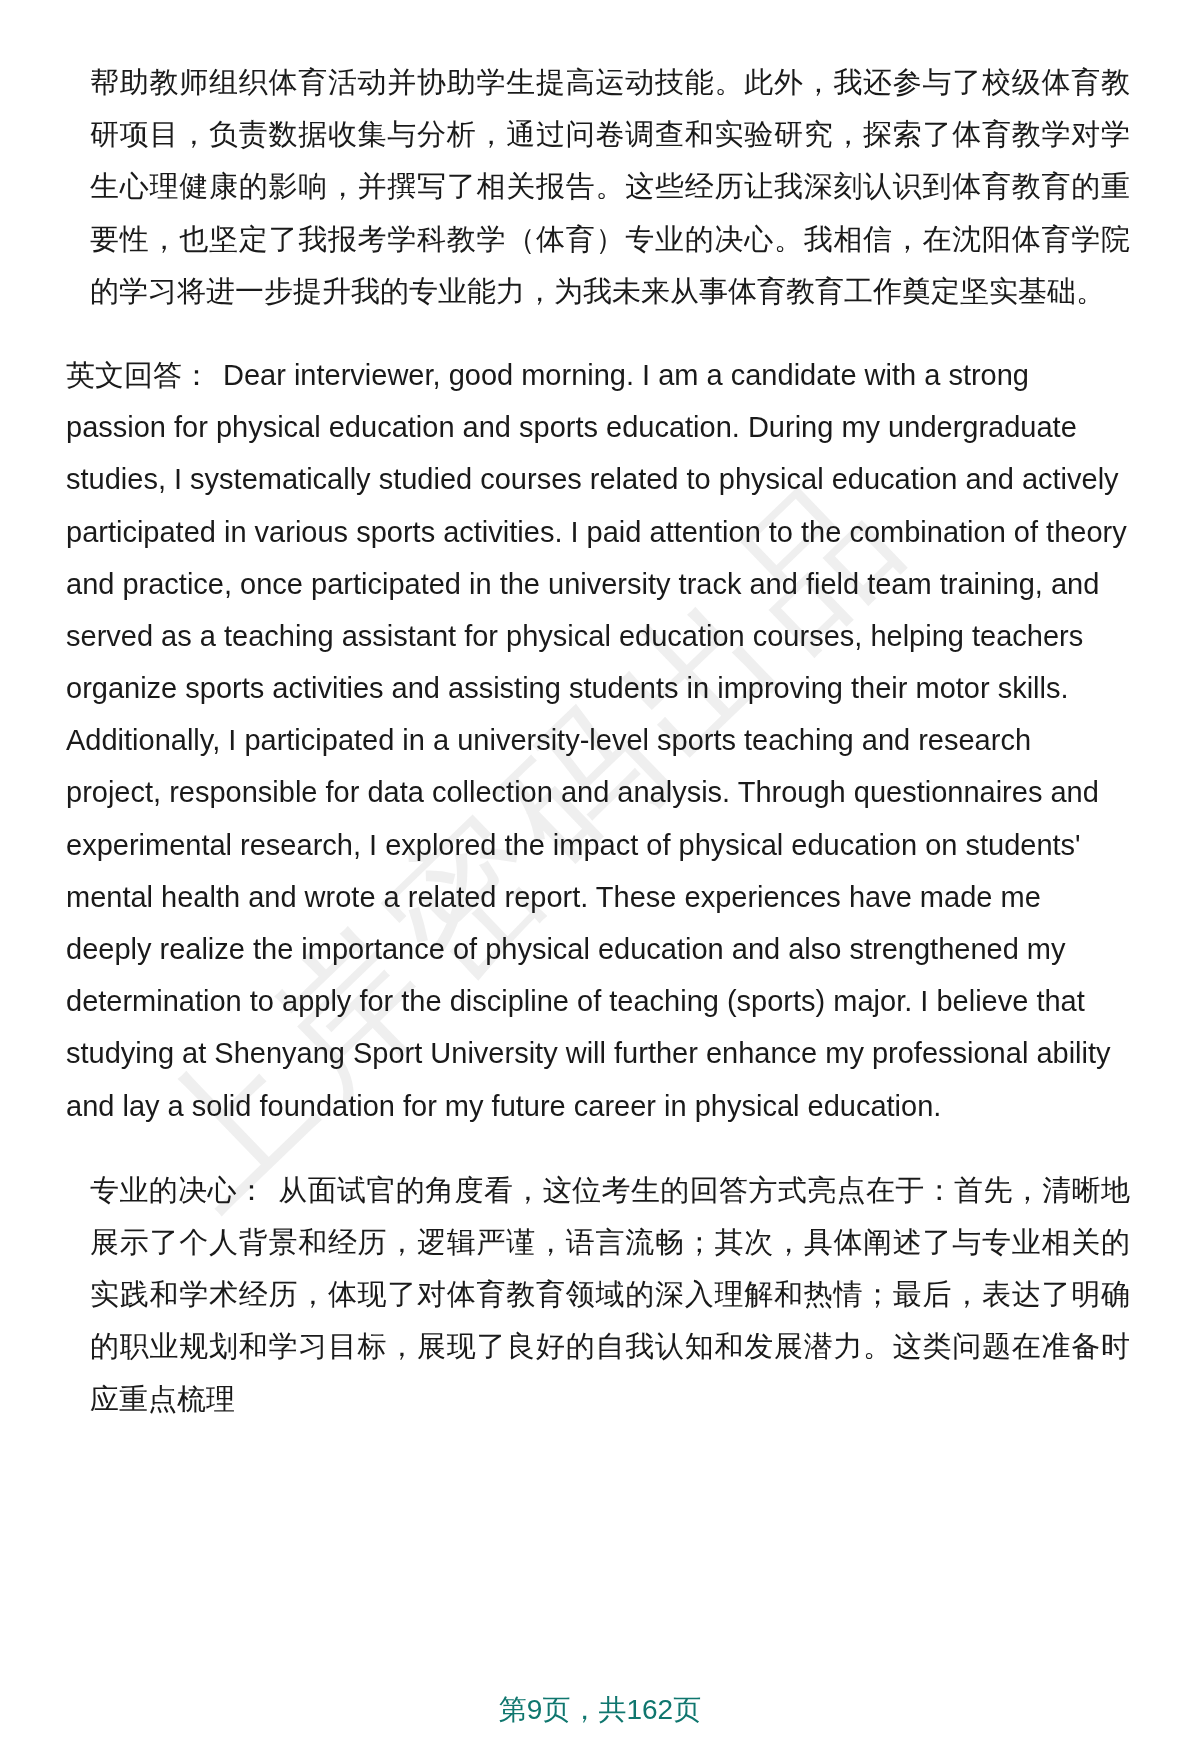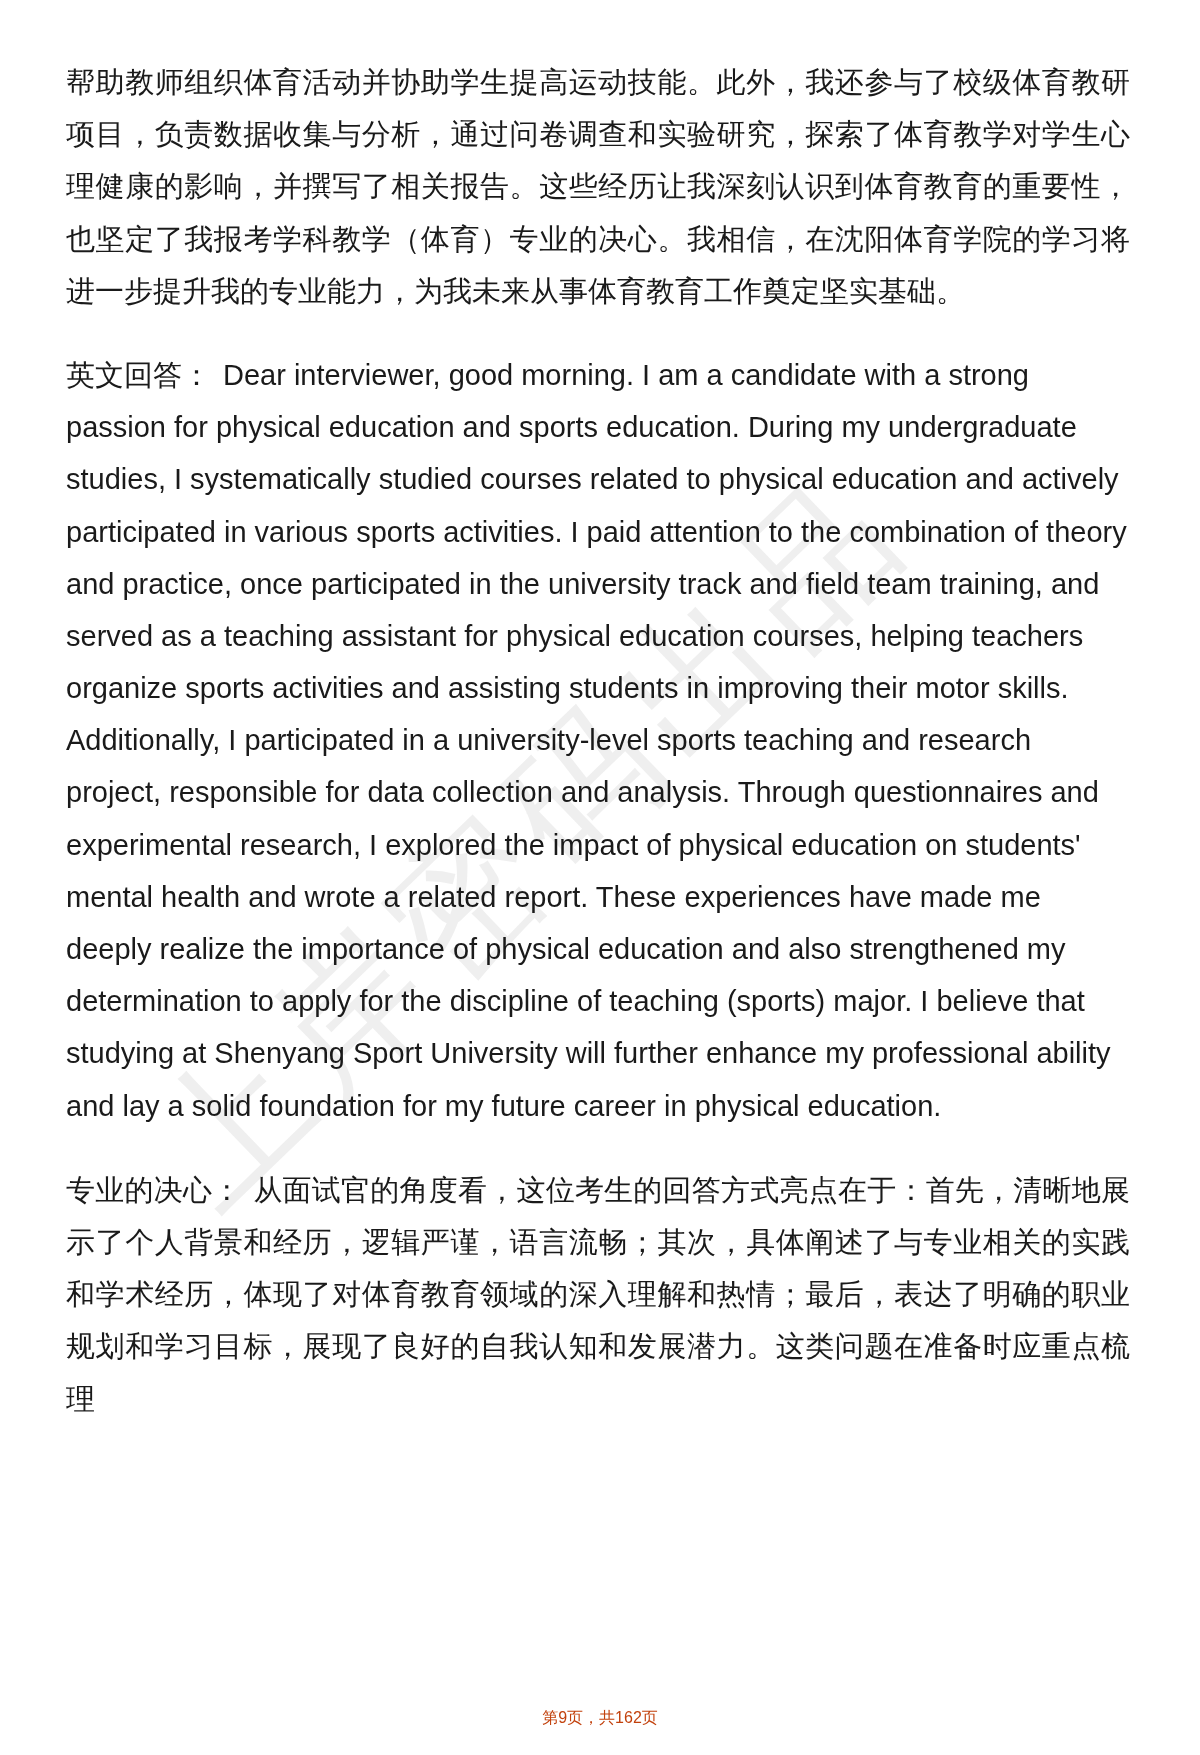--- a/index.html
+++ b/index.html
@@ -40,36 +40,37 @@
   }
   .para {
     margin: 0 0 32px 0;
     font-size: 29px;
     line-height: 1.8;
     color: #1a1a1a;
   }
   .para.cjk {
     text-align: justify;
     text-justify: inter-ideograph;
+    margin-left: 24px;
   }
   .para.mixed {
     text-align: left;
   }
   .para-label {
     margin-right: 12px;
     white-space: nowrap;
   }
   .footer {
     position: absolute;
     left: 0;
     bottom: 26px;
     width: 100%;
     text-align: center;
-    font-size: 16px;
-    color: #c2410c;
+    font-size: 28px;
+    color: #0f766e;
     z-index: 1;
   }
 </style>
 </head>
 <body>
 
 <div class="page">
 
   <div class="watermark">上岸密码出品</div>
 

